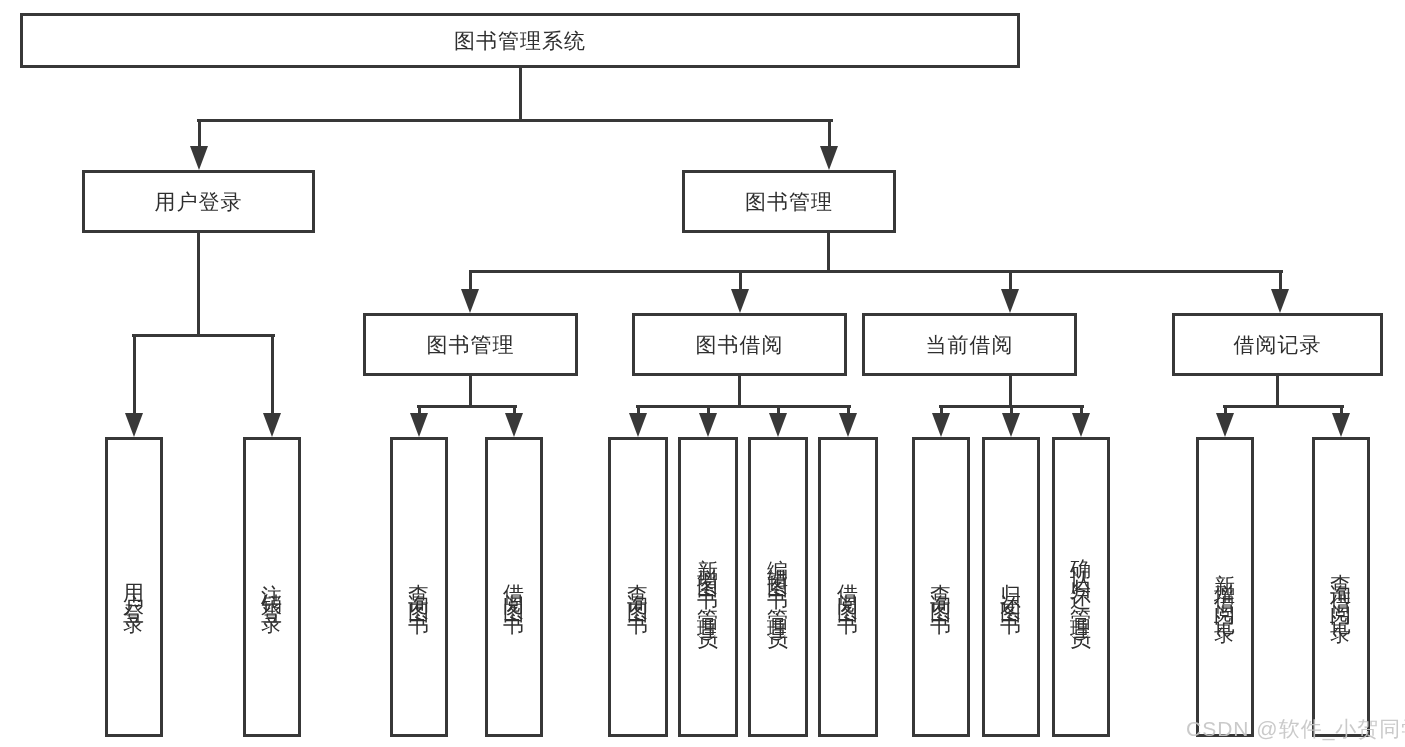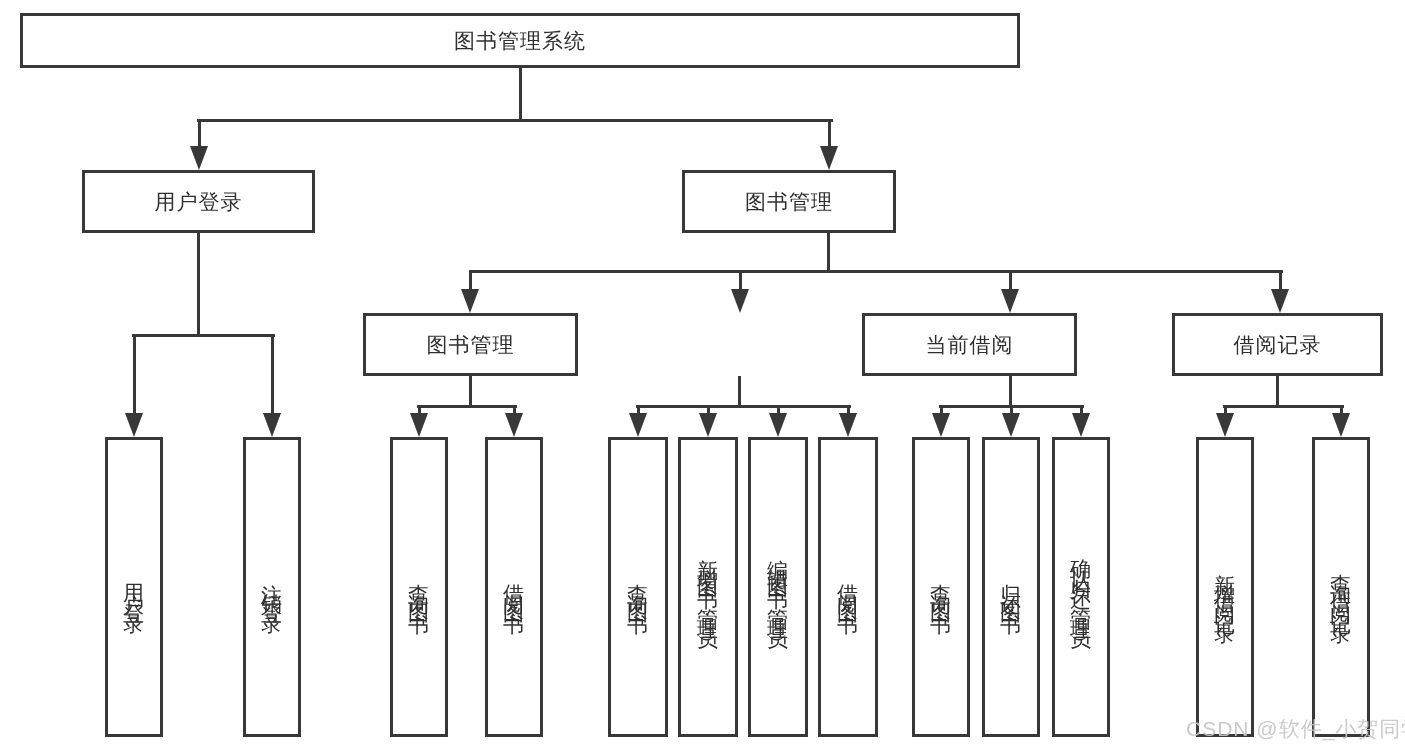--- a/index.html
+++ b/index.html
@@ -75,20 +75,23 @@
 
   <div class="node" style="left:82px;top:170px;width:233px;height:63px">
     <span class="lbl">用户登录</span>
   </div>
   <div class="node" style="left:682px;top:170px;width:214px;height:63px">
     <span class="lbl">图书管理</span>
   </div>
 
   <div class="node" style="left:363px;top:313px;width:215px;height:63px">
     <span class="lbl">图书管理</span>
+  </div>
+  <div class="node" style="left:632px;top:313px;width:215px;height:63px">
+    <span class="lbl">图书借阅</span>
   </div>
   <div class="node" style="left:862px;top:313px;width:215px;height:63px">
     <span class="lbl">当前借阅</span>
   </div>
   <div class="node" style="left:1172px;top:313px;width:211px;height:63px">
     <span class="lbl">借阅记录</span>
   </div>
 
   <div class="leaf" style="left:105px;width:58px">
     <span class="vlbl">用户登录</span>

